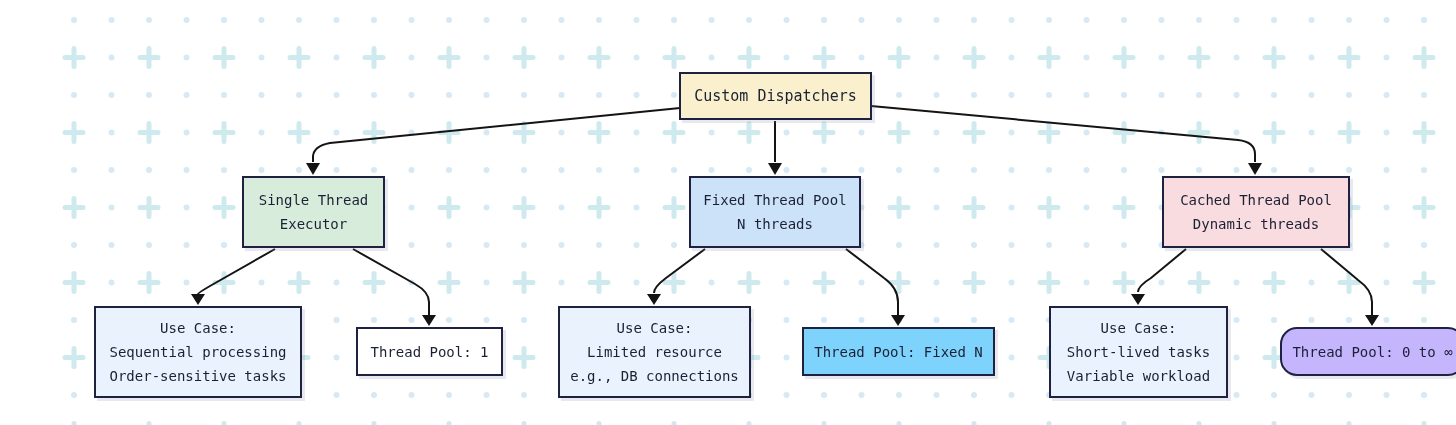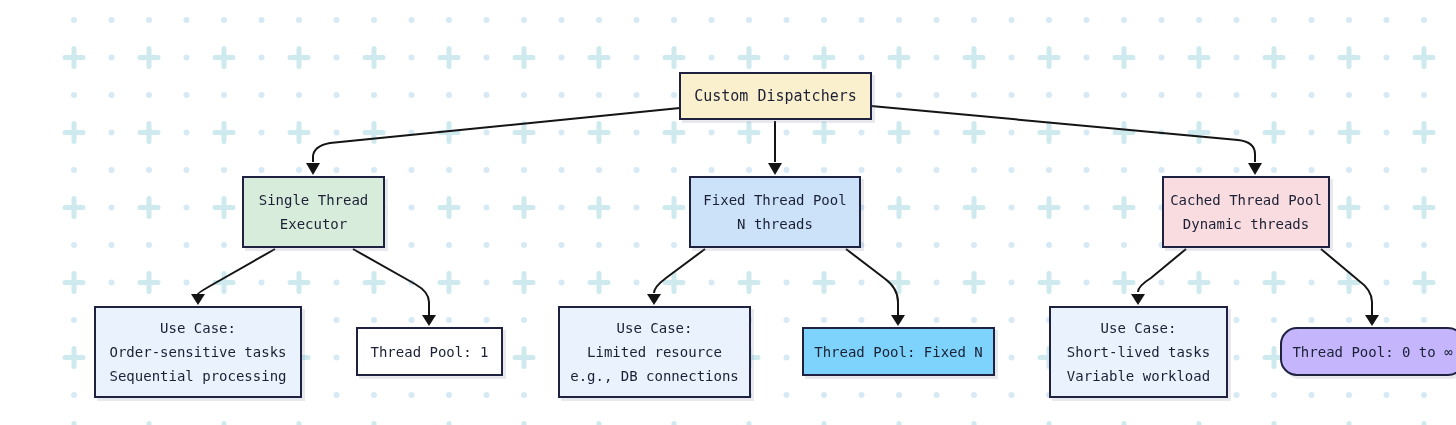--- a/index.html
+++ b/index.html
@@ -31,21 +31,21 @@
   }
   .node span{display:block;white-space:nowrap;}
   
   .n-root{left:635px;top:72px;width:193px;height:48px;font-size:15px;}
   .n-b0{left:198px;top:176px;width:143px;height:72px;}
   .n-b0-uc{left:50px;top:306px;width:208px;height:92px;}
   .n-b0-tp{left:312px;top:327px;width:147px;height:49px;}
   .n-b1{left:645px;top:176px;width:172px;height:72px;}
   .n-b1-uc{left:514px;top:306px;width:193px;height:92px;}
   .n-b1-tp{left:758px;top:327px;width:193px;height:49px;}
-  .n-b2{left:1118px;top:176px;width:168px;height:72px;}
+  .n-b2{left:1118px;top:176px;width:188px;height:72px;}
   .n-b2-uc{left:1005px;top:306px;width:179px;height:92px;}
   .n-b2-tp{left:1236px;top:327px;width:185px;height:49px;}
   .edges path{stroke:#141414;stroke-width:2;fill:none;}
   .edges polygon{fill:#141414;stroke:none;}
 </style>
 </head>
 <body>
 
 <div class="stage">
 
@@ -103,22 +103,22 @@
   <div class="node n-root" style="background: rgb(251, 240, 205);">
     <span>Custom Dispatchers</span>
   </div>
 
   <div class="node n-b0" style="background: rgb(216, 236, 220); justify-content: center;">
     <span>Single Thread</span>
     <span>Executor</span>
   </div>
   <div class="node n-b0-uc" style="background: rgb(233, 242, 253);">
     <span>Use Case:</span>
+    <span>Sequential processing</span>
     <span>Order-sensitive tasks</span>
-    <span>Sequential processing</span>
   </div>
   <div class="node n-b0-tp" style="background: rgb(255, 255, 255);">
     <span>Thread Pool: 1</span>
   </div>
 
   <div class="node n-b1" style="background: rgb(203, 226, 249);">
     <span>Fixed Thread Pool</span>
     <span>N threads</span>
   </div>
   <div class="node n-b1-uc" style="background: rgb(233, 242, 253);">

